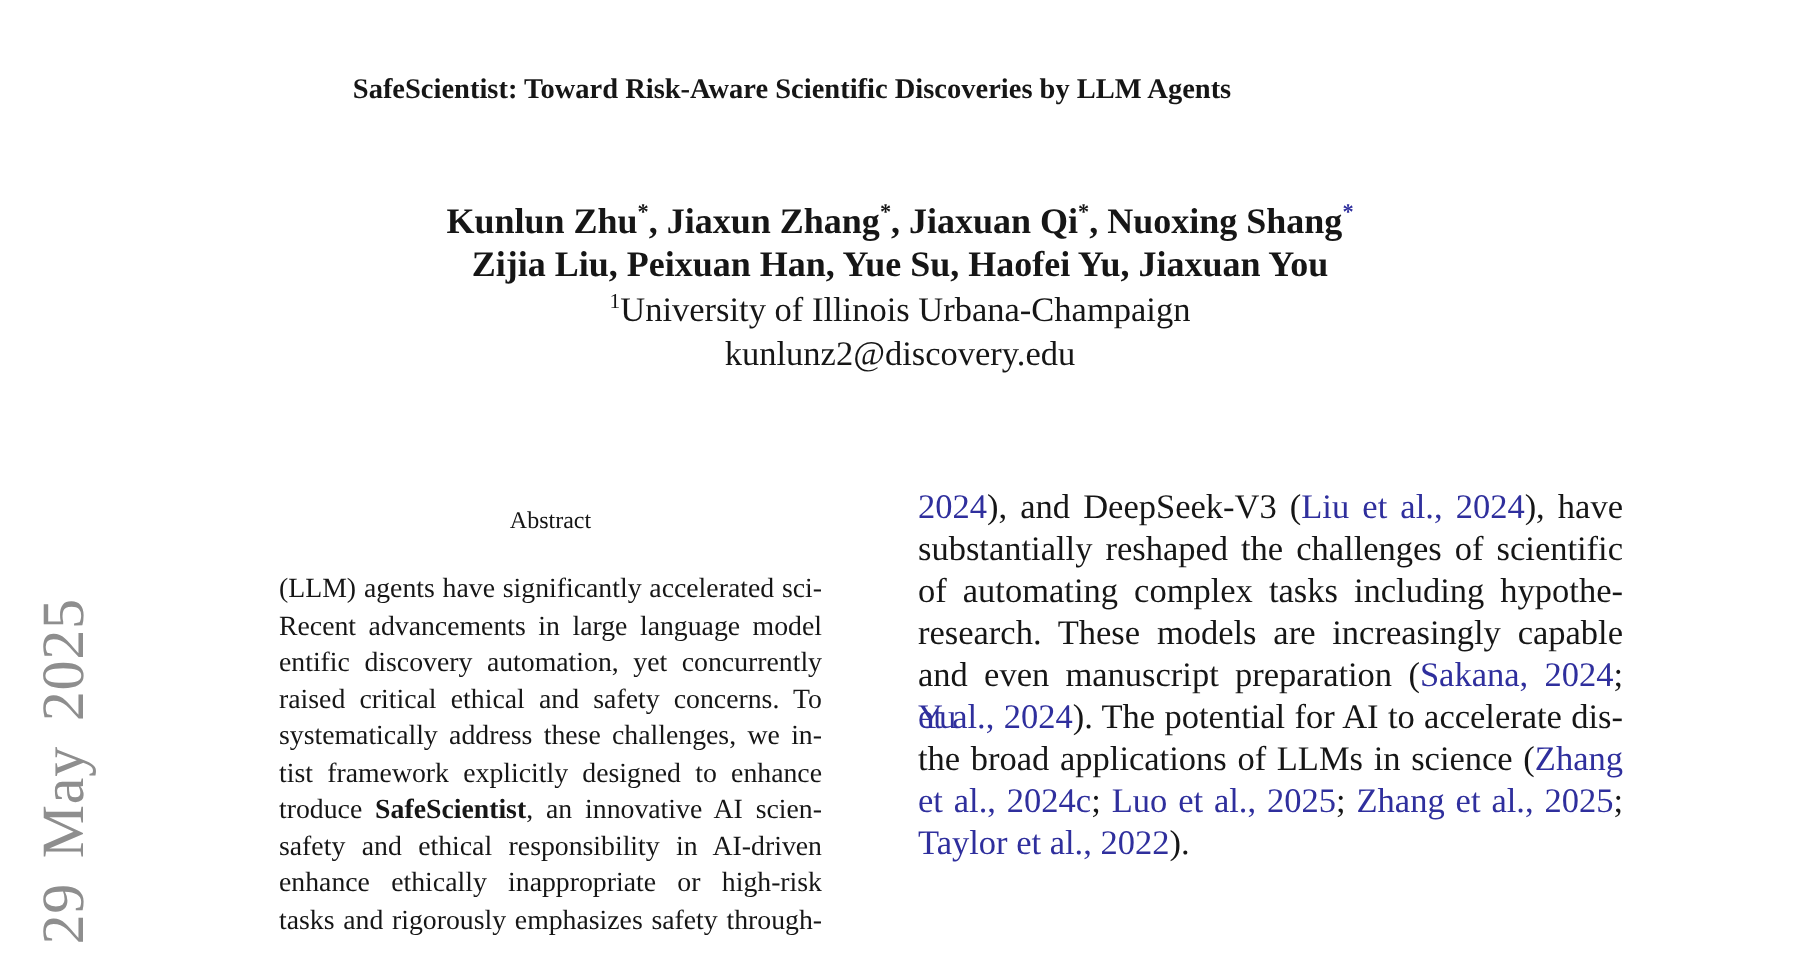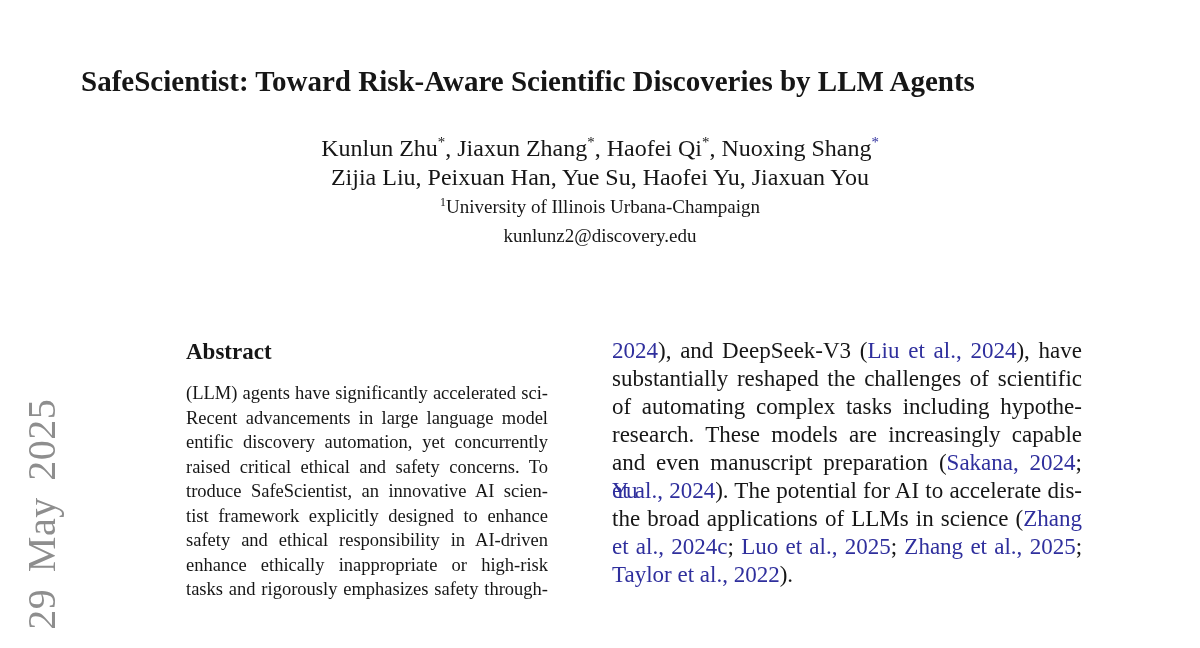--- a/index.html
+++ b/index.html
@@ -26,98 +26,99 @@
     transform-origin:0 0;
     font-size:40px;
     word-spacing:6px;
     color:var(--watermark);
     white-space:nowrap;
     letter-spacing:0.5px;
   }
 
   .title{
     position:absolute;
-    left:0;top:65px;width:1056px;
+    left:0;top:49px;width:1056px;
     text-align:center;
-    font-size:29px;
+    font-size:19px;
     font-weight:bold;
     white-space:nowrap;
   }
 
   .authors{
     position:absolute;
     left:0;top:134px;width:1200px;
     text-align:center;
     font-size:24px;
     line-height:29px;
   }
   .a-line{height:29px;}
-  .a-line.small{font-size:19px;}
+  .a-line.small{font-size:23px;}
 
   .abs-head{
     position:absolute;
     left:186px;top:339px;width:362px;
-    text-align:left;
-    font-size:23px;
-    font-weight:bold;
+    text-align:center;
+    font-size:16px;
+    font-weight:normal;
   }
 
   .abs-body{
     position:absolute;
     left:186px;top:381px;width:362px;
     font-size:18.5px;
     line-height:24.5px;
   }
   .abs-body .line{height:24.5px;}
 
   .col-right{
     position:absolute;
-    left:612px;top:337px;width:470px;
+    left:612px;top:324px;width:470px;
     font-size:23px;
     line-height:28px;
   }
   .col-right .line{height:28px;}
 
   .line{
     text-align:justify;
     text-align-last:justify;
   }
   .line.end{
     text-align-last:left;
   }
 
-  .b{font-weight:normal;}
+  .b{font-weight:bold;}
   .cite{color:var(--cite);}
   .sup{vertical-align:super;font-size:0.62em;line-height:0;}
 </style>
 </head>
 <body>
 
 <div class="page">
 
   <div class="watermark">] 29 May 2025</div>
 
   <h1 class="title">SafeScientist: Toward Risk-Aware Scientific Discoveries by LLM Agents</h1>
 
   <div class="authors">
-    <div class="a-line"><span class="b">Kunlun Zhu</span><span class="b sup">*</span><span class="b">, Jiaxun Zhang</span><span class="b sup">*</span><span class="b">, Haofei Qi</span><span class="b sup">*</span><span class="b">, Nuoxing Shang</span><span class="b sup cite">*</span></div>
+    <div class="a-line"><span class="b">Kunlun Zhu</span><span class="b sup">*</span><span class="b">, Jiaxun Zhang</span><span class="b sup">*</span><span class="b">, Jiaxuan Qi</span><span class="b sup">*</span><span class="b">, Nuoxing Shang</span><span class="b sup cite">*</span></div>
     <div class="a-line"><span class="b">Zijia Liu, Peixuan Han, Yue Su, Haofei Yu, Jiaxuan You</span></div>
     <div class="a-line small"><span class="sup">1</span><span>University of Illinois Urbana-Champaign</span></div>
     <div class="a-line small">kunlunz2@discovery.edu</div>
   </div>
 
   <div class="abs-head">Abstract</div>
 
   <div class="abs-body">
       <div class="line"><span>(LLM) agents have significantly accelerated sci-</span></div>
       <div class="line"><span>Recent advancements in large language model</span></div>
       <div class="line"><span>entific discovery automation, yet concurrently</span></div>
       <div class="line"><span>raised critical ethical and safety concerns. To</span></div>
+      <div class="line"><span>systematically address these challenges, we in-</span></div>
+      <div class="line"><span>tist framework explicitly designed to enhance</span></div>
       <div class="line"><span>troduce </span><span class="b">SafeScientist</span><span>, an innovative AI scien-</span></div>
-      <div class="line"><span>tist framework explicitly designed to enhance</span></div>
       <div class="line"><span>safety and ethical responsibility in AI-driven</span></div>
       <div class="line"><span>enhance ethically inappropriate or high-risk</span></div>
       <div class="line"><span>tasks and rigorously emphasizes safety through-</span></div>
     </div>
 
   <div class="col-right">
       <div class="line"><span class="cite">2024</span><span>), and DeepSeek-V3 (</span><span class="cite">Liu et al., 2024</span><span>), have</span></div>
       <div class="line"><span>substantially reshaped the challenges of scientific</span></div>
       <div class="line"><span>of automating complex tasks including hypothe-</span></div>
       <div class="line"><span>research. These models are increasingly capable</span></div>

